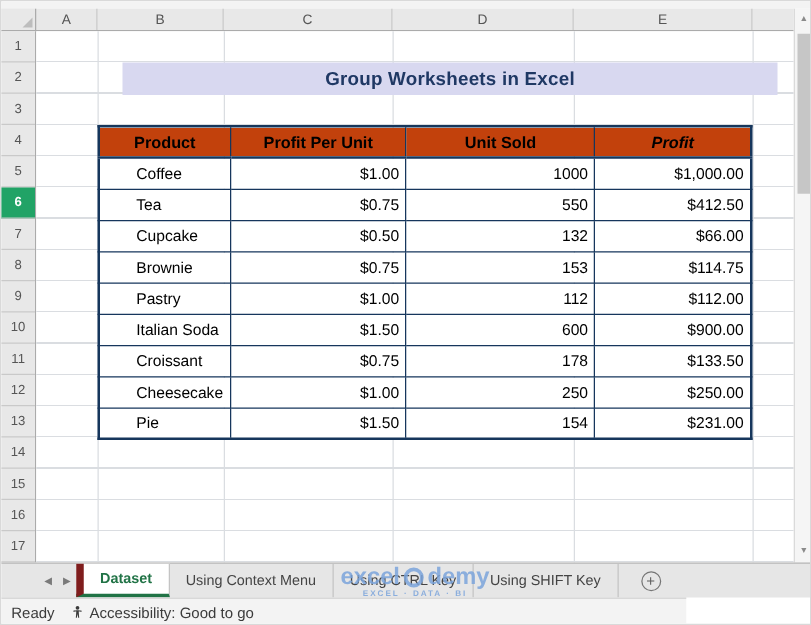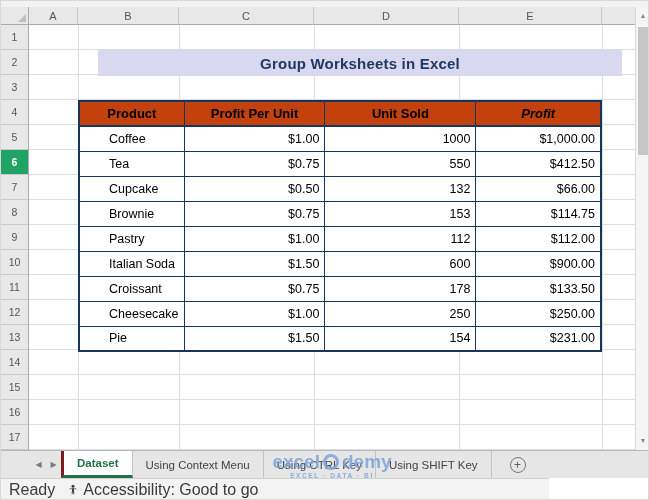--- a/index.html
+++ b/index.html
@@ -83,21 +83,21 @@
     display:flex; align-items:stretch; padding-left:30px;
   }
   .tab-scroll { width:15px; display:flex; align-items:center; justify-content:center; color:#7a7a7a; font-size:8px; cursor:pointer; }
   .tab {
     display:flex; align-items:center; padding:0 13px; font-size:11.5px; color:#444;
     border-right:1px solid #C4C4C4; cursor:pointer; white-space:nowrap;
   }
   .tab:first-of-type { border-left:1px solid #C4C4C4; }
   .tab.active {
     background:#fff; color:#217346; font-weight:bold;
-    border-bottom:3px solid #217346; border-left:3px solid #7f1d1d;
+    border-bottom:3px solid #217346; border-left:6px solid #7f1d1d;
   }
   .add-sheet { margin-left:18px; display:flex; align-items:center; cursor:pointer; }
   .plus-circle {
     width:16px; height:16px; border:1px solid #767676; border-radius:50%;
     display:flex; align-items:center; justify-content:center;
     font-size:12px; color:#5f5f5f; line-height:1;
   }
 
   
   .watermark {
@@ -105,21 +105,21 @@
     pointer-events:none; text-align:center; color:rgba(122,163,219,0.85);
   }
   .wm-row { display:flex; align-items:center; justify-content:center; gap:3px; font-size:19px; font-weight:bold; }
   .wm-logo { width:16px; height:16px; border:3px solid rgba(122,163,219,0.85); border-radius:50%; flex:none; }
   .wm-tagline { font-size:6.5px; font-weight:bold; letter-spacing:1.6px; margin-top:-1px; }
 
   
   .status-bar {
     position:absolute; left:0; top:477px; width:548px; height:23px;
     background:#F3F3F3; border-top:1px solid #D0D0D0;
-    display:flex; align-items:center; font-size:16px; color:#3b3b3b;
+    display:flex; align-items:center; font-size:12px; color:#3b3b3b;
   }
   .status-ready { padding:0 12px 0 8px; }
   .accessibility { display:flex; align-items:center; gap:4px; cursor:pointer; }
   .acc-icon { width:12px; height:12px; fill:#3b3b3b; flex:none; }
 </style>
 </head>
 <body>
 
 <div class="app">
 

